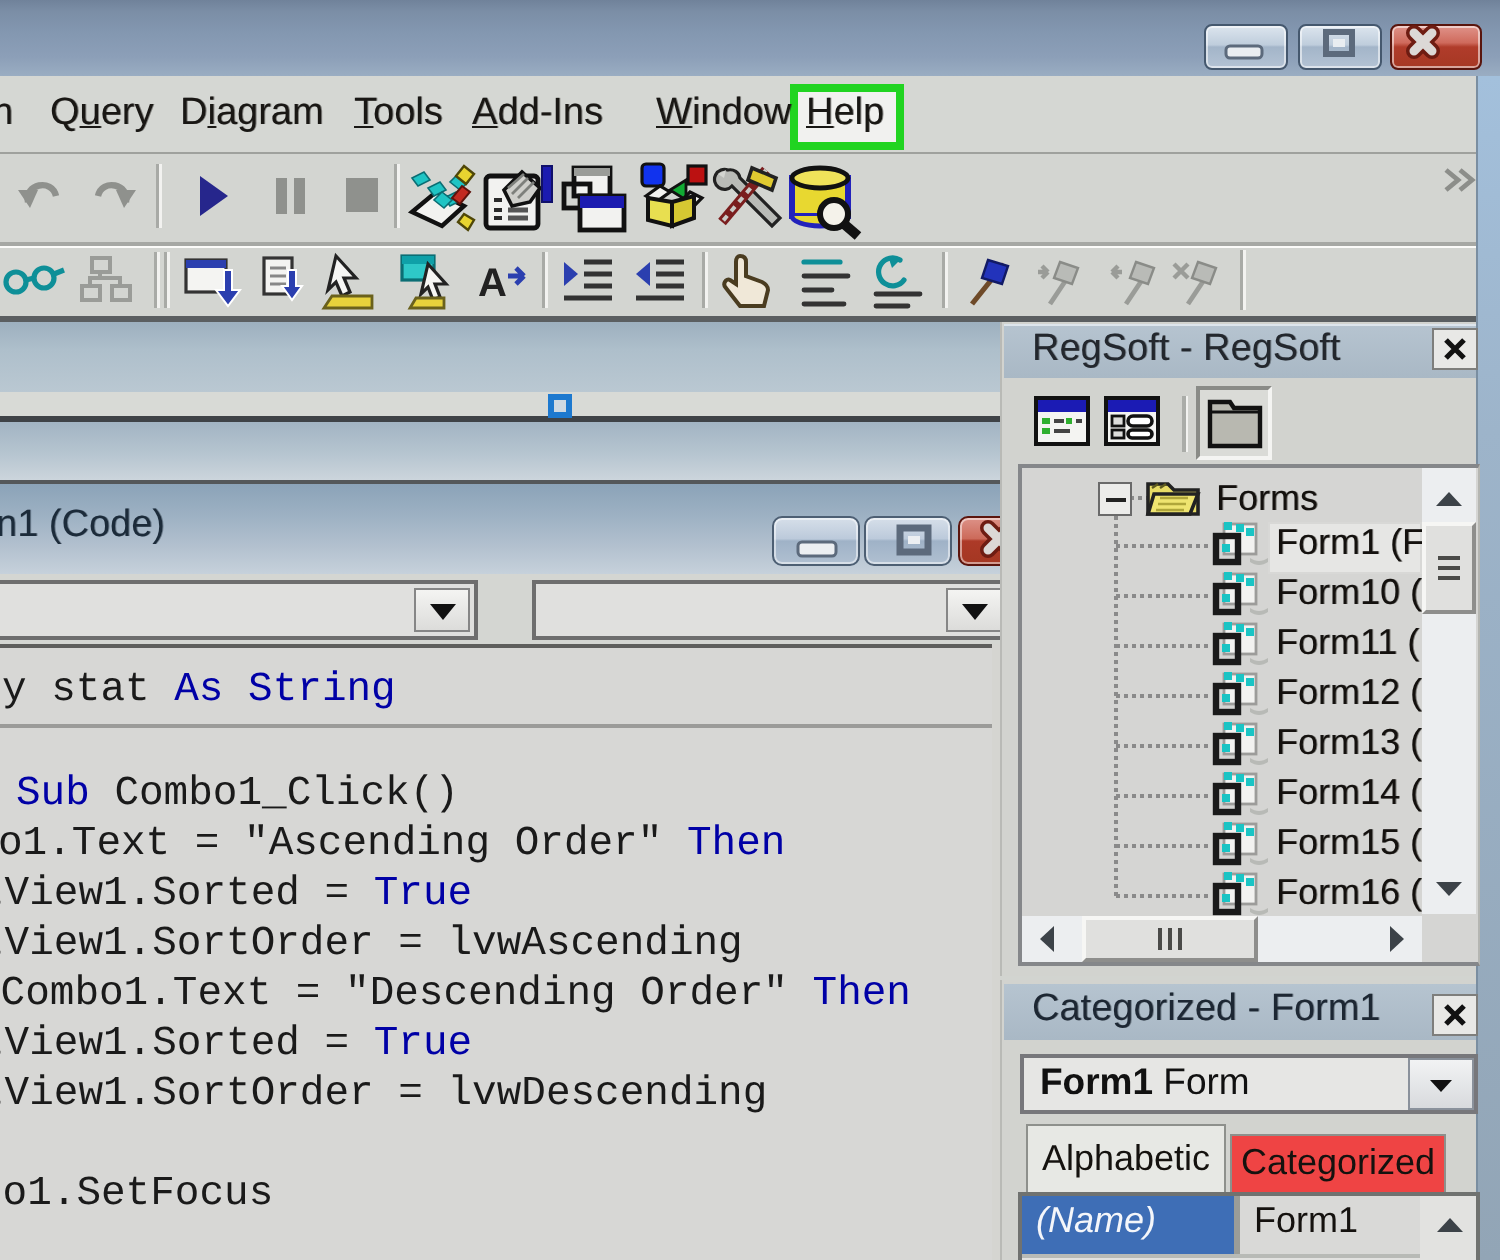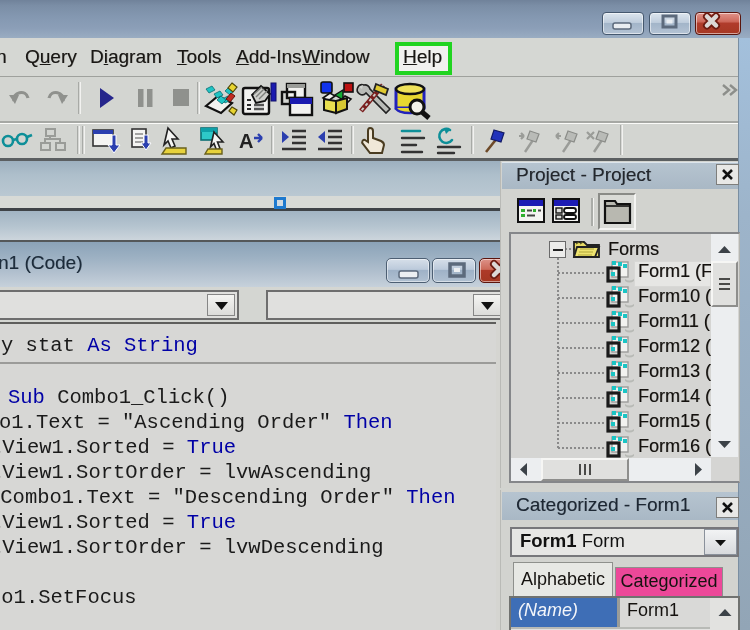--- a/index.html
+++ b/index.html
@@ -95,21 +95,21 @@
   <path d="M105 4.5 L114 13.5 M114 4.5 L105 13.5" stroke="#dcd8d6" stroke-width="4.5" stroke-linecap="round"></path>
 </svg>
 
 <div class="abs" id="menubar"></div>
 <div class="abs" id="helpbox"></div>
 <div class="mi" style="left:-4px">n</div>
 <div class="mi" style="left:25px">Q<u>u</u>ery</div>
 <div class="mi" style="left:90px">D<u>i</u>agram</div>
 <div class="mi" style="left:177px"><u>T</u>ools</div>
 <div class="mi" style="left:236px"><u>A</u>dd-Ins</div>
-<div class="mi" style="left:302px"><u>W</u>indow</div>
+<div class="mi" style="left:328px"><u>W</u>indow</div>
 <div class="mi" style="left:403px"><u>H</u>elp</div>
 
 <div class="abs" id="tb1"></div>
 <div class="abs" id="tb2top"></div>
 <div class="abs" id="tb2"></div>
 <div class="abs" id="tbbot"></div>
 
 <svg class="abs" style="left:0;top:76px" width="738" height="45" id="tb1svg">
   <g stroke="#8f918d" stroke-width="3.2" fill="none">
     <path d="M14 25 C12 16 26 13 28 22"></path>
@@ -340,21 +340,21 @@
 <div class="cl" style="left:-12px;top:486px;">fCombo1.Text = "Descending Order" <span class="kw">Then</span></div>
 <div class="cl" style="left:-10px;top:511px;">tView1.Sorted = <span class="kw">True</span></div>
 <div class="cl" style="left:-10px;top:536px;">tView1.SortOrder = lvwDescending</div>
 <div class="cl" style="left:-11px;top:586px;">bo1.SetFocus</div>
 
 <div class="abs" id="rframe"></div>
 
 <div class="abs" id="proj"></div>
 <div class="abs" style="left:502px;top:162px;width:236px;height:27px;
   background:linear-gradient(180deg,#b6c4d0,#a9b8c5);box-shadow:inset 0 1px 0 #dde5ec;"></div>
-<div class="abs" id="projtitletxt">Project - Project</div>
+<div class="abs" id="projtitletxt">RegSoft - RegSoft</div>
 <div class="xbtn" style="left:716px;top:164px;">
   <svg width="21" height="19">
       <path d="M6 5 L15 14 M15 5 L6 14" stroke="#111" stroke-width="2.6"></path>
     </svg>
 </div>
 <svg class="abs" style="left:514px;top:196px" width="130" height="32">
   <g transform="translate(3,2)">
     <rect x="1" y="1" width="26" height="23" fill="#f4f4f2" stroke="#111" stroke-width="2"></rect>
     <rect x="2" y="2" width="24" height="6" fill="#1b1bb4"></rect>
     <g fill="#2faf2f">
@@ -550,21 +550,21 @@
 </div>
 <div class="abs" id="propcombo">
   <div style="position:absolute;left:8px;top:1px;font-size:18.5px;color:#111;"><b>Form1</b> Form</div>
 </div>
 <div class="abs" style="left:704px;top:529px;width:33px;height:26px;
   background:linear-gradient(180deg,#f2f3f4,#d8dadd);border:1px solid #8a919b;box-sizing:border-box;"></div>
 <svg class="abs" style="left:704px;top:529px" width="33" height="26">
     <path d="M11 11 h11 l-5.5 6 z" fill="#111"></path>
   </svg>
 <div class="tab" style="left:513px;top:562px;width:100px;height:34px;background:#e7e8e4;line-height:32px;">Alphabetic</div>
-<div class="tab" style="left:615px;top:567px;width:108px;height:29px;background:#ec4899;line-height:27px;">Categorized</div>
+<div class="tab" style="left:615px;top:567px;width:108px;height:29px;background:#ef4444;line-height:27px;">Categorized</div>
 <div class="abs" id="grid"></div>
 <div class="abs" style="left:511px;top:598px;width:106px;height:29px;background:#3e6eb6;"></div>
 <div class="abs" style="left:518px;top:600px;font-size:18px;color:#f4f6fa;font-style:italic;">(Name)</div>
 <div class="abs" style="left:617px;top:598px;width:3px;height:29px;background:#9a9c98;"></div>
 <div class="abs" style="left:620px;top:598px;width:90px;height:29px;background:#d9d9d7;"></div>
 <div class="abs" style="left:627px;top:600px;font-size:18px;color:#15120f;">Form1</div>
 <div class="abs" style="left:511px;top:627px;width:199px;height:2px;background:#b8bab6;"></div>
 <div class="sbbtn" style="left:712px;top:599px;width:26px;height:28px;"></div>
 <svg class="abs" style="left:712px;top:599px" width="26" height="28">
     <path d="M6.5 17 l6.5 -7 6.5 7 z" fill="#3c4248"></path>

